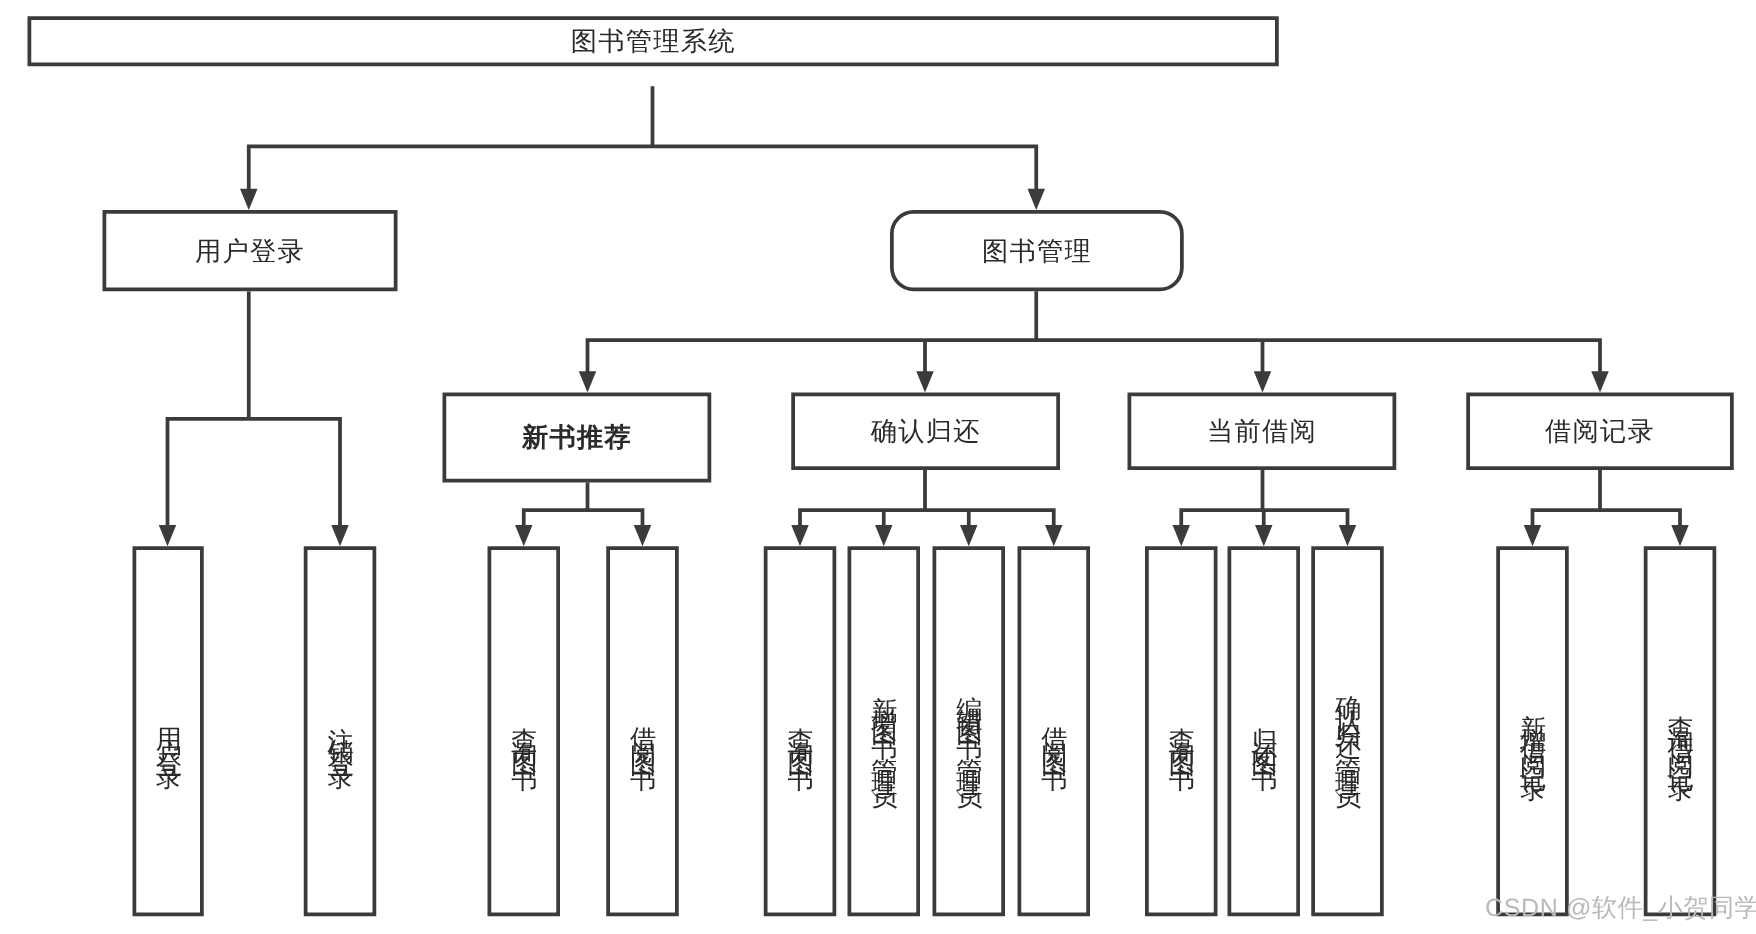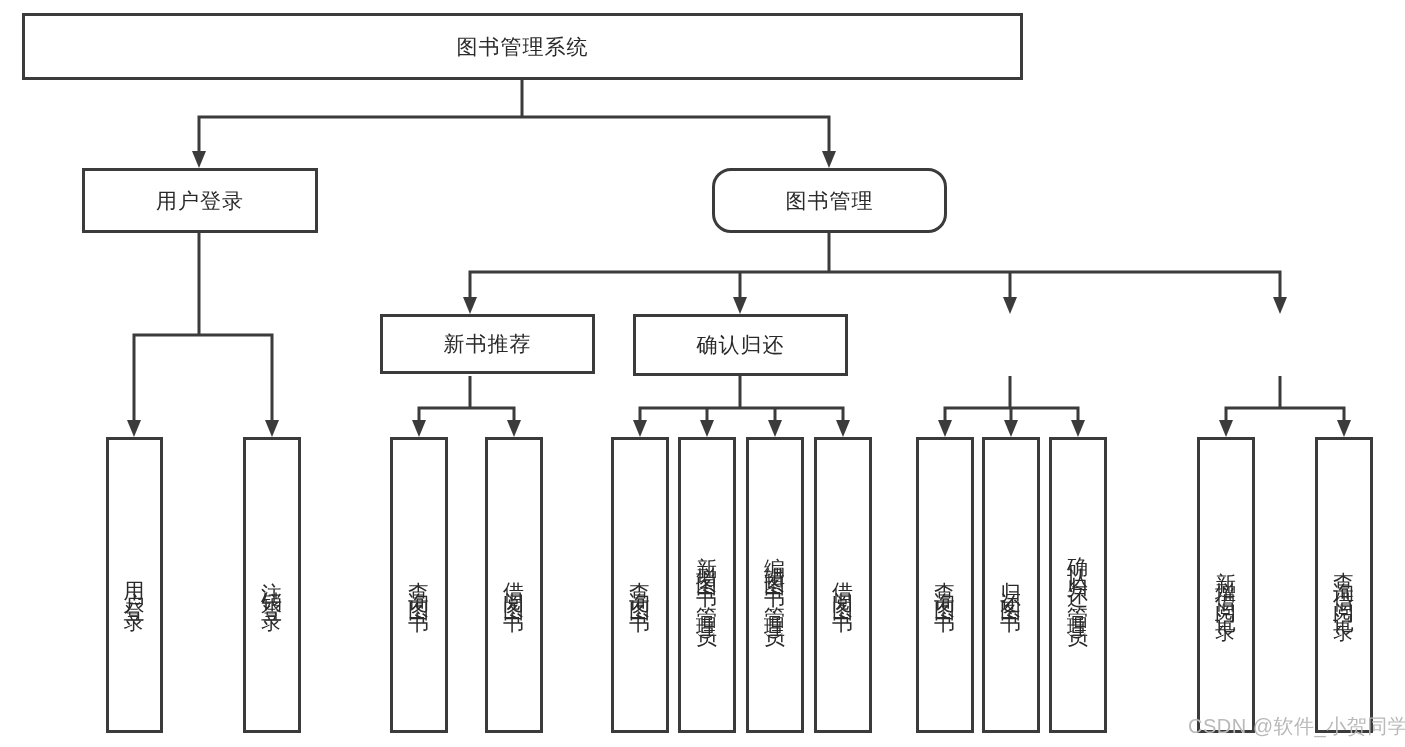--- a/index.html
+++ b/index.html
@@ -123,37 +123,43 @@
       <polygon points="1071,420 1085,420 1078,437"></polygon>
     </g>
     <g>
       <path d="M1280 376 V408"></path>
       <path d="M1226 421 V408 H1344 V421"></path>
       <polygon points="1219,420 1233,420 1226,437"></polygon>
       <polygon points="1337,420 1351,420 1344,437"></polygon>
     </g>
   </svg>
 
-  <div class="box" style="left:22px; top:13px; width:1001px; height:67px;">
+  <div class="box" style="left:22px; top:13px; width:1001px; height:40px;">
     <span class="hlabel">图书管理系统</span>
   </div>
 
   <div class="box" style="left:82px; top:168px; width:236px; height:65px;">
     <span class="hlabel">用户登录</span>
   </div>
   <div class="box" style="left:712px; top:168px; width:235px; height:65px;border-radius:19px;">
     <span class="hlabel">图书管理</span>
   </div>
 
-  <div class="box" style="left:380px; top:314px; width:215px; height:60px;">
+  <div class="box" style="left:354px; top:314px; width:215px; height:72px;font-weight:bold;">
     <span class="hlabel">新书推荐</span>
   </div>
   <div class="box" style="left:633px; top:314px; width:215px; height:62px;">
     <span class="hlabel">确认归还</span>
   </div>
+  <div class="box" style="left:902px; top:314px; width:215px; height:62px;">
+    <span class="hlabel">当前借阅</span>
+  </div>
+  <div class="box" style="left:1173px; top:314px; width:214px; height:62px;">
+    <span class="hlabel">借阅记录</span>
+  </div>
 
   <div class="box leaf" style="left:106px; width:57px;">
     <span class="vlabel">用户登录</span>
   </div>
   <div class="box leaf" style="left:243px;">
     <span class="vlabel">注销登录</span>
   </div>
 
   <div class="box leaf" style="left:390px;">
     <span class="vlabel">查询图书</span>

